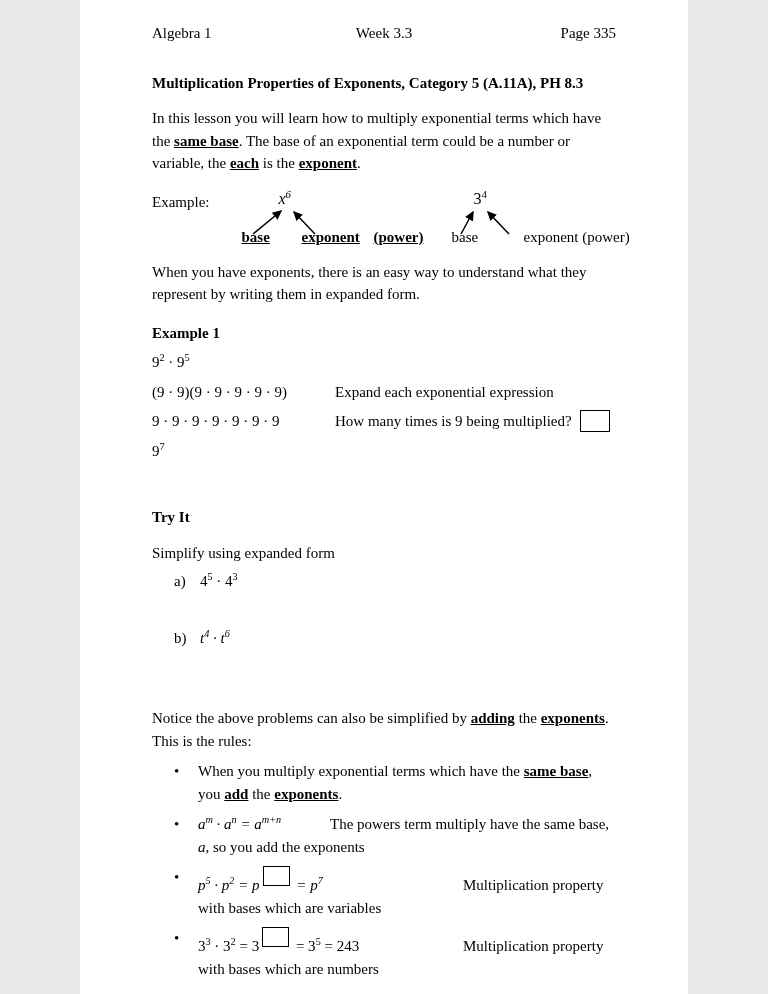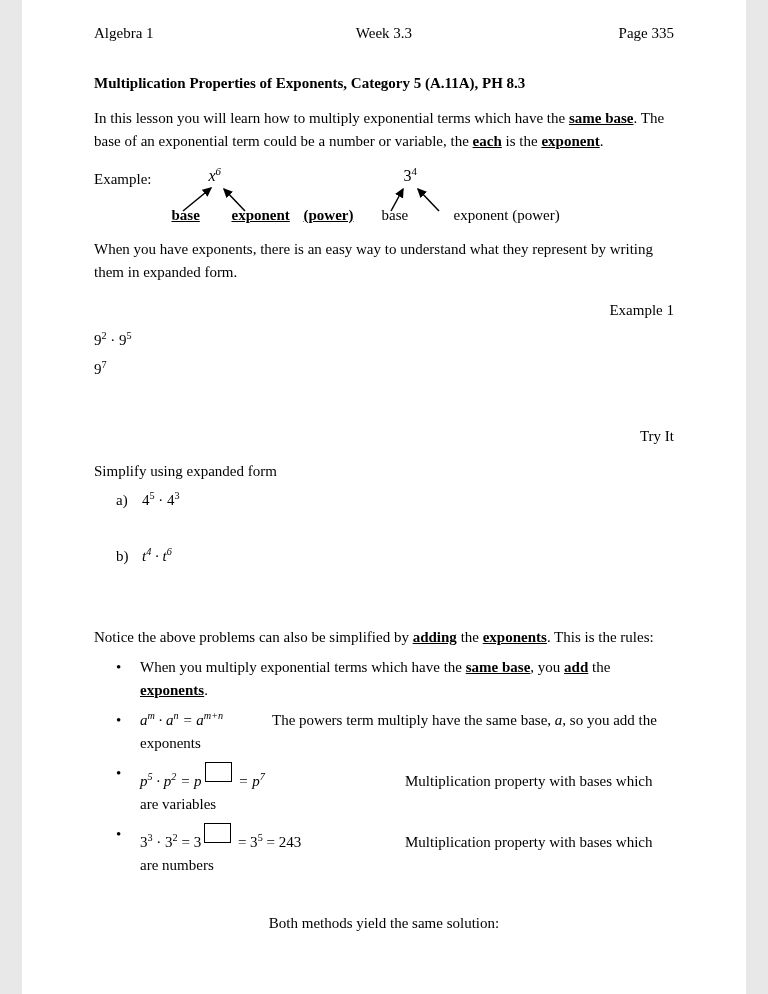--- a/index.html
+++ b/index.html
@@ -1,39 +1,39 @@
 <!DOCTYPE html>
 <html><head>
 <meta charset="utf-8">
 <style>
   * { margin:0; padding:0; box-sizing:border-box; }
   html,body { background:#e8e8e8; }
   .page {
-    width:724px; height:994px; margin:0 auto; background:#ffffff;
+    width:608px; height:994px; margin:0 auto; background:#ffffff;
     padding:22px 72px 0 72px; overflow:hidden; color:#000;
     font-family:"Liberation Serif","DejaVu Serif",serif;
     font-size:15px; line-height:1.5;
   }
   .hdr { display:flex; }
   .hdr > div { flex:1; }
   .hdr .c { text-align:center; }
   .hdr .r { text-align:right; }
   .title { font-weight:bold; margin-top:27px; }
   .para { margin-top:13px; }
   .bu { font-weight:bold; text-decoration:underline; }
-  .b  { font-weight:normal;text-align:right; }
+  .b  { font-weight:bold; }
   .it { font-style:italic; }
   .math { white-space:pre-wrap; }
   sup { font-size:0.68em; line-height:0; }
 
   
   .ex-row { display:flex; margin-top:16px; height:60px; }
   .ex-label { flex:none; }
   .diagram { position:relative; width:182px; height:58px; flex:none; }
-  .d1 { margin-left:20px; }
+  .d1 { margin-left:32px; }
   .d2 { margin-left:28px; width:180px; }
   .expr { position:absolute; top:-4px; font-size:16px; }
   .d1 .expr { left:37px; }
   .d2 .expr { left:22px; }
   .diagram svg { position:absolute; top:16px; left:0; }
   .lbl { position:absolute; bottom:0; white-space:nowrap; }
   .d1 .lbl-base { left:0; }
   .d1 .lbl-exp  { left:60px; }
   .d1 .lbl-pow  { left:132px; }
   .d2 .lbl-base { left:0; }
@@ -119,20 +119,29 @@
   </div>
 
   <p class="para p2">When you have exponents, there is an easy way to understand what they represent by writing them in expanded form.</p>
 
   <div class="sec-h b">Example 1</div>
 
   <div class="ex1-row">
     <span class="math">9<sup>2</sup> · 9<sup>5</sup></span>
   </div>
   <div class="ex1-row">
+    <span class="math mcol">(9 · 9)(9 · 9 · 9 · 9 · 9)</span>
+    <span>Expand each exponential expression</span>
+  </div>
+  <div class="ex1-row">
+    <span class="math mcol">9 · 9 · 9 · 9 · 9 · 9 · 9</span>
+    <span>How many times is 9 being multiplied?</span>
+    <span class="abox"></span>
+  </div>
+  <div class="ex1-row">
     <span class="math">9<sup>7</sup></span>
   </div>
 
   <div class="sec-h b tryit-h">Try It</div>
   <p class="para">Simplify using expanded form</p>
 
   <div class="tryit-item">
     <span class="ilabel">a)</span>
     <span class="math">4<sup>5</sup> · 4<sup>3</sup></span>
   </div>

